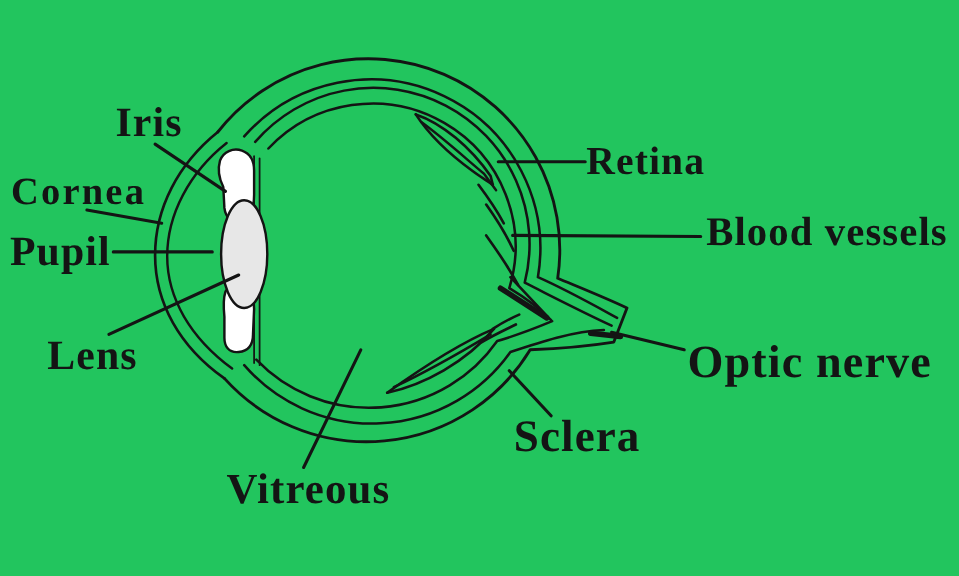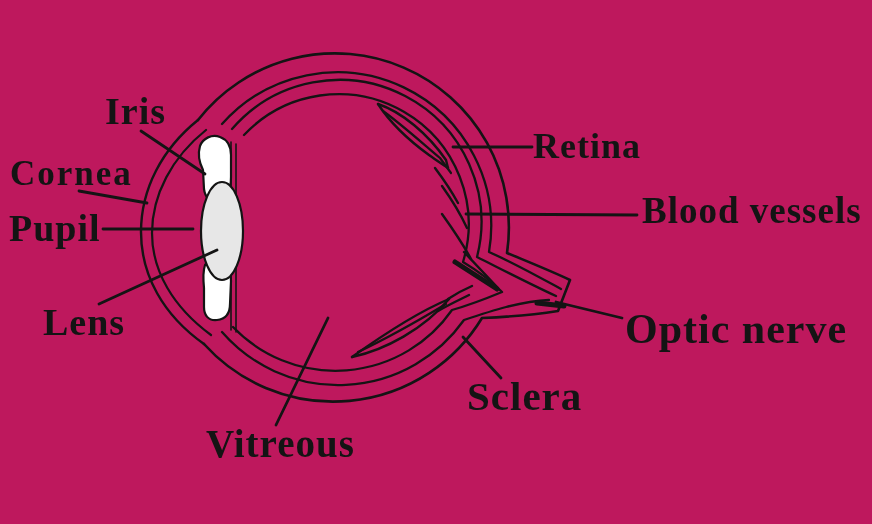--- a/index.html
+++ b/index.html
@@ -1,16 +1,16 @@
 <!DOCTYPE html>
 <html><head>
 <meta charset="utf-8">
 <style>
   html,body{margin:0;padding:0;background:#ffffff;}
-  #stage{position:relative;width:872px;height:524px;background:#be185d;overflow:hidden;}
+  #stage{position:relative;width:872px;height:524px;background:#22c55e;overflow:hidden;}
   svg{display:block;}
   .ln{fill:none;stroke:#141414;stroke-linecap:round;stroke-linejoin:round;}
   .blob{fill:#ffffff;stroke:#141414;stroke-width:2.2;stroke-linejoin:round;}
   .lbl{font-family:"Liberation Serif","DejaVu Serif",serif;font-weight:bold;fill:#141414;letter-spacing:1px;}
   .lbl-iris{font-size:38px;}
   .lbl-cornea{font-size:35px;letter-spacing:2px;}
   .lbl-pupil{font-size:38px;}
   .lbl-lens{font-size:38px;}
   .lbl-vitreous{font-size:39px;}
   .lbl-retina{font-size:36px;}

